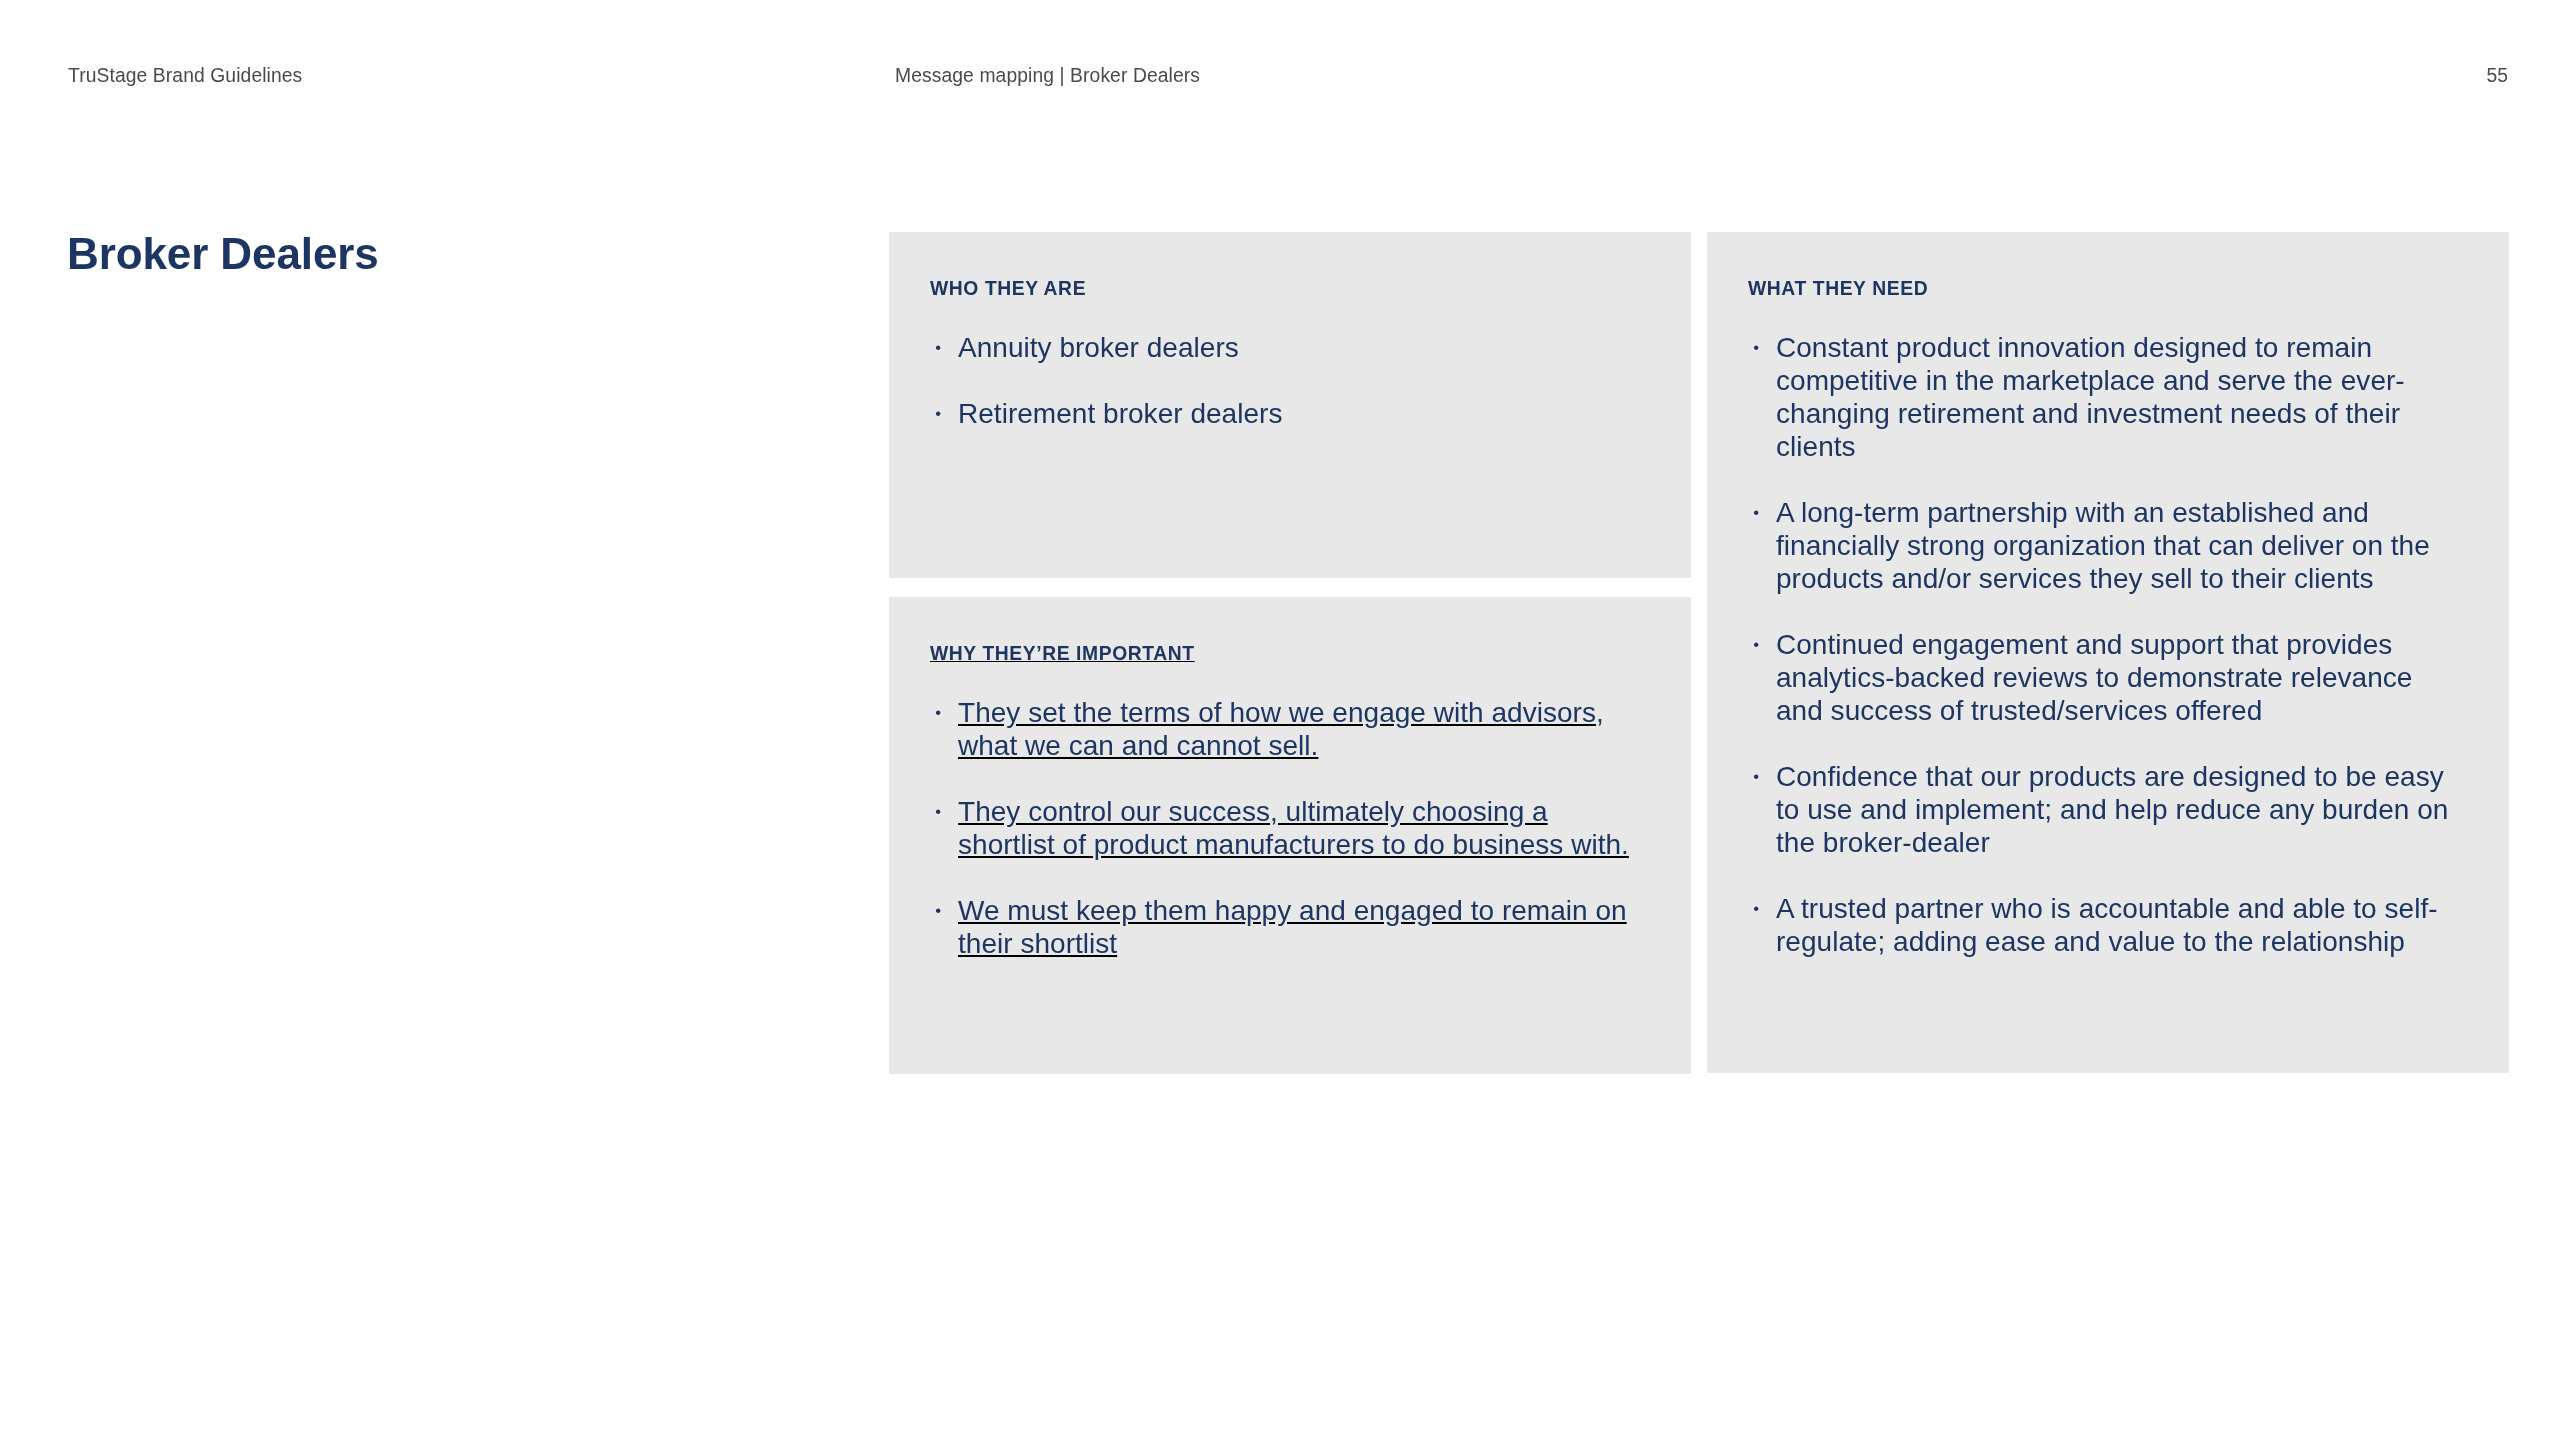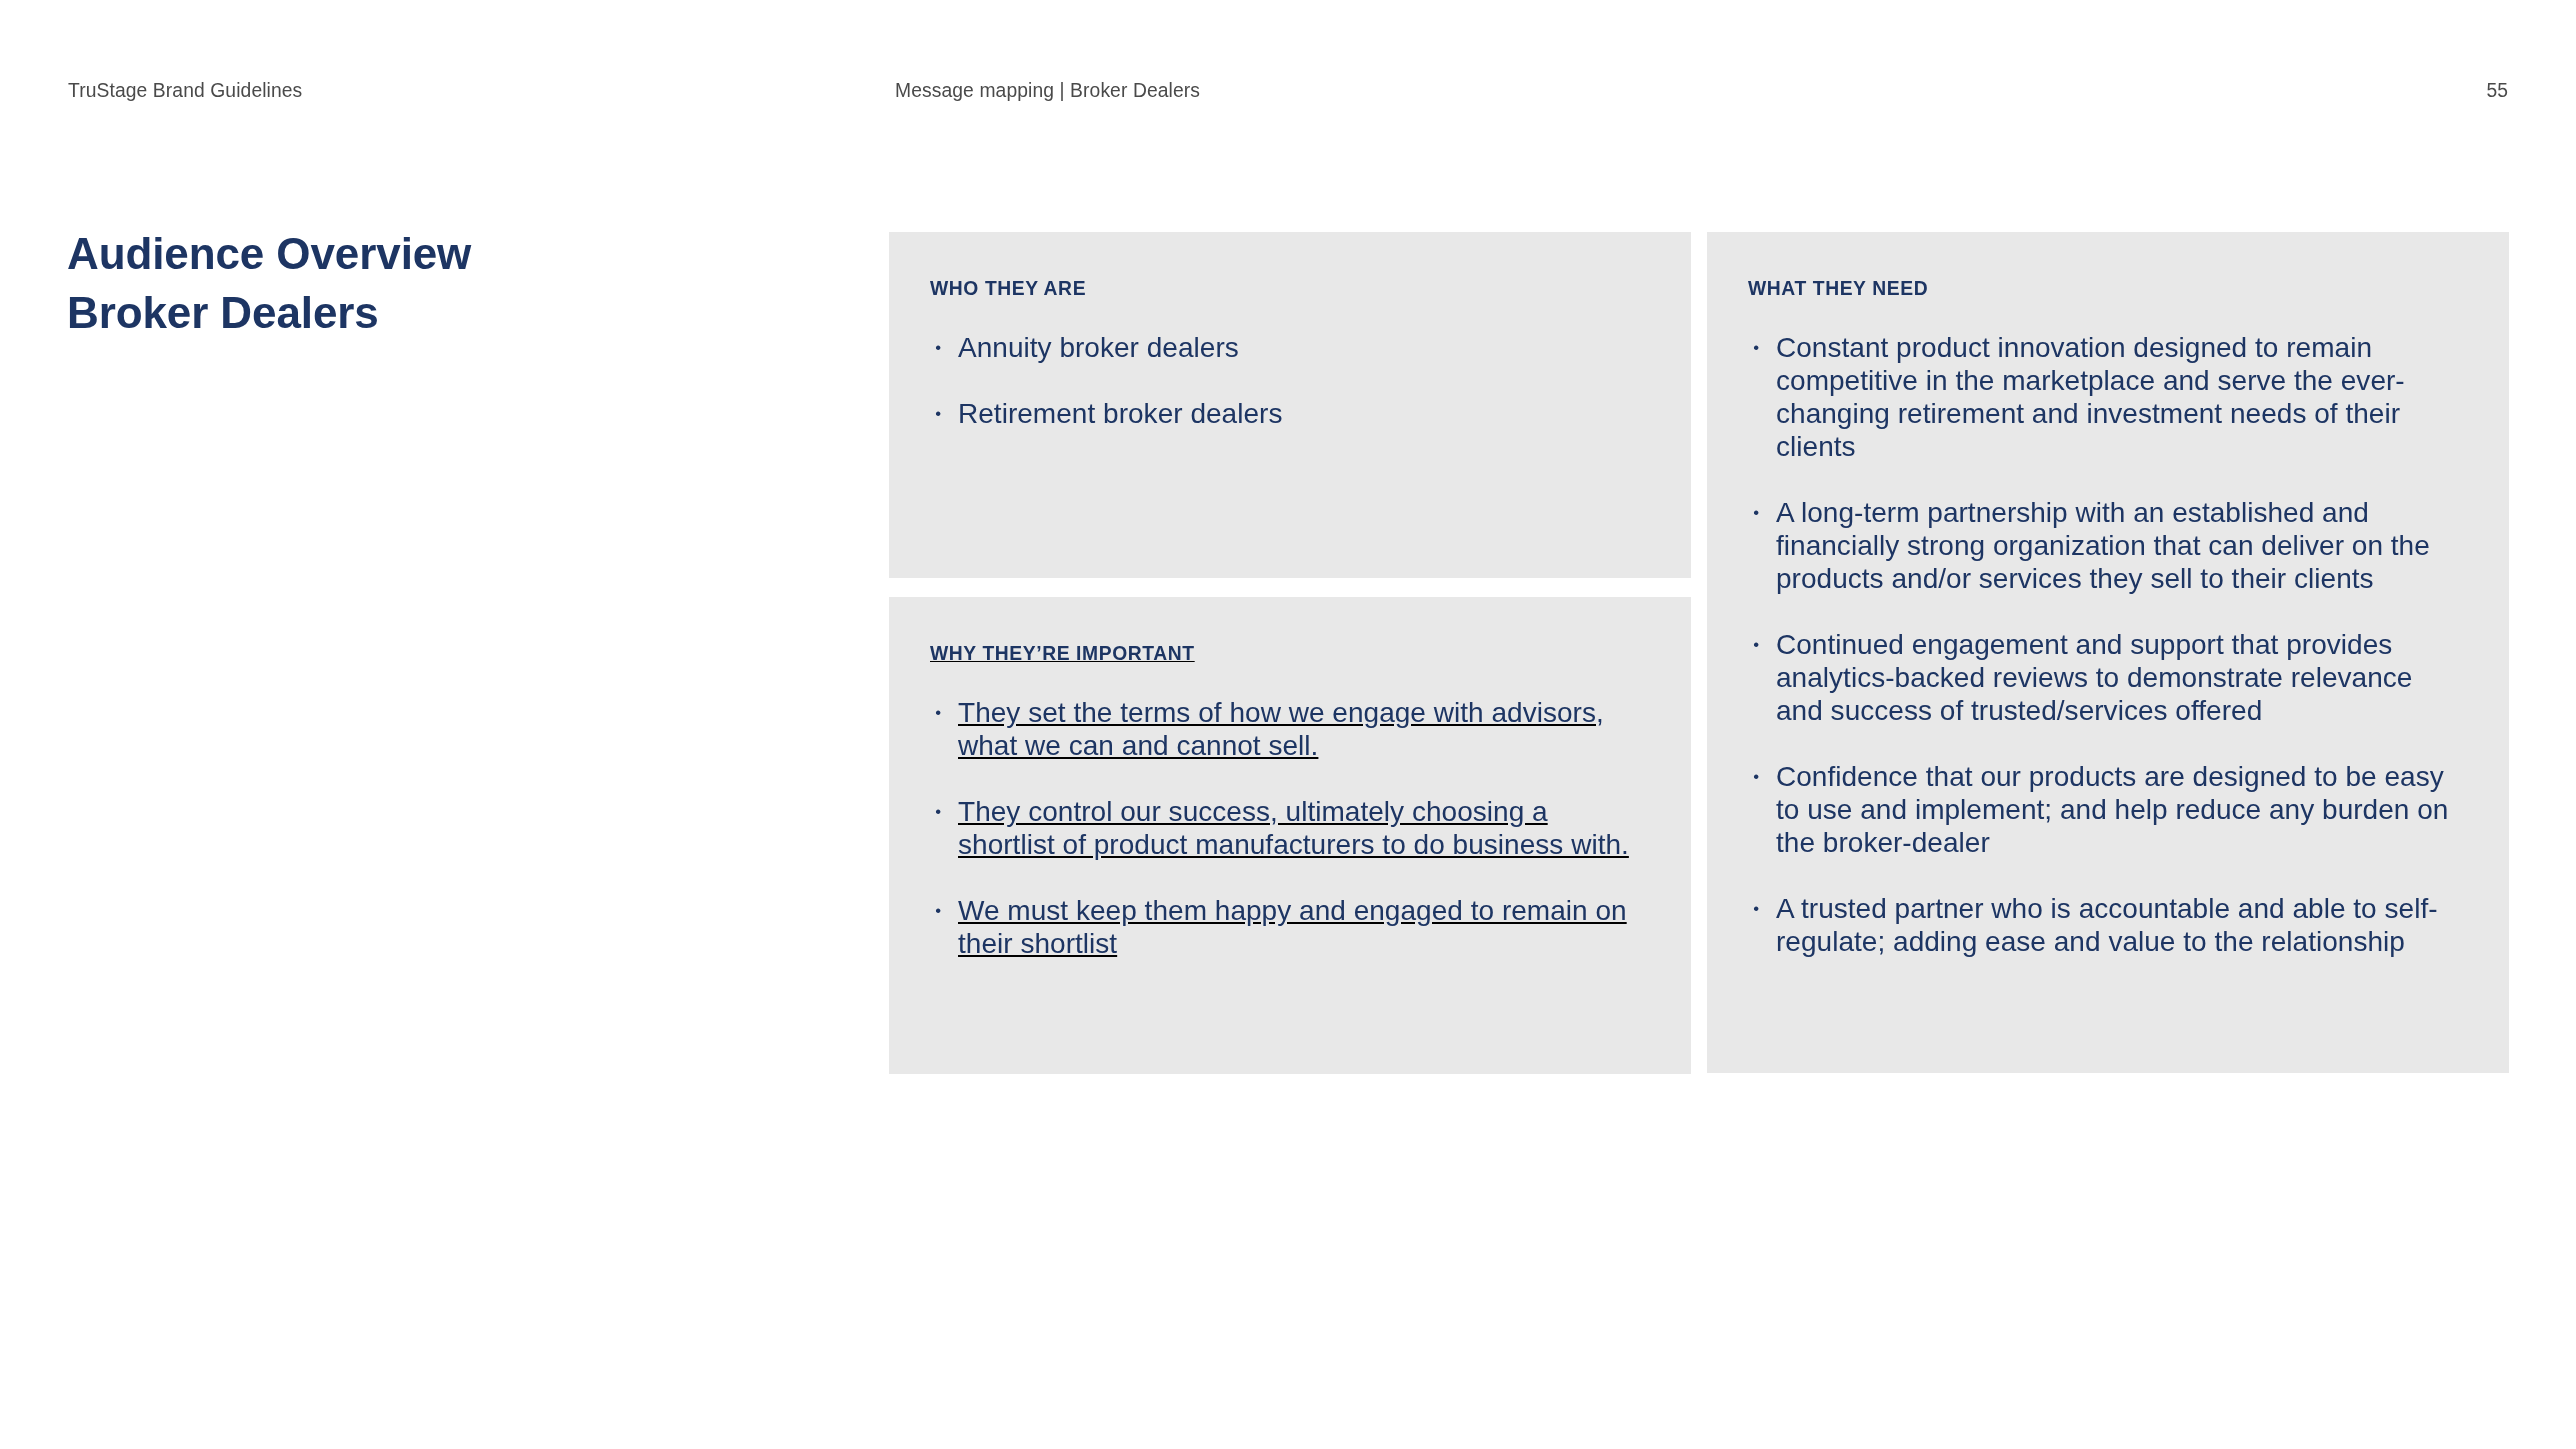--- a/index.html
+++ b/index.html
@@ -19,21 +19,21 @@
     position: relative;
     width: 2576px;
     height: 1449px;
     background: #ffffff;
     overflow: hidden;
   }
 
   
   .page-header {
     position: absolute;
-    top: 78px;
+    top: 63px;
     left: 0;
     width: 2576px;
     height: 26px;
   }
 
   .header-left {
     position: absolute;
     left: 68px;
     top: 0;
     font-size: 19.3px;
@@ -171,21 +171,20 @@
 
 <div class="page">
 
   <div class="page-header">
     <div class="header-left">TruStage Brand Guidelines</div>
     <div class="header-center">Message mapping | Broker Dealers</div>
     <div class="header-page-number">55</div>
   </div>
 
   <div class="title-block">
-    <div class="title-line">Audience Overview</div>
     <div class="title-line">Broker Dealers</div>
   </div>
 
   <div class="cards-area">
 
     <div class="col-left">
 
       <section class="card card-who">
         <div class="card-inner">
           <h2 class="card-title">WHO THEY ARE</h2>

